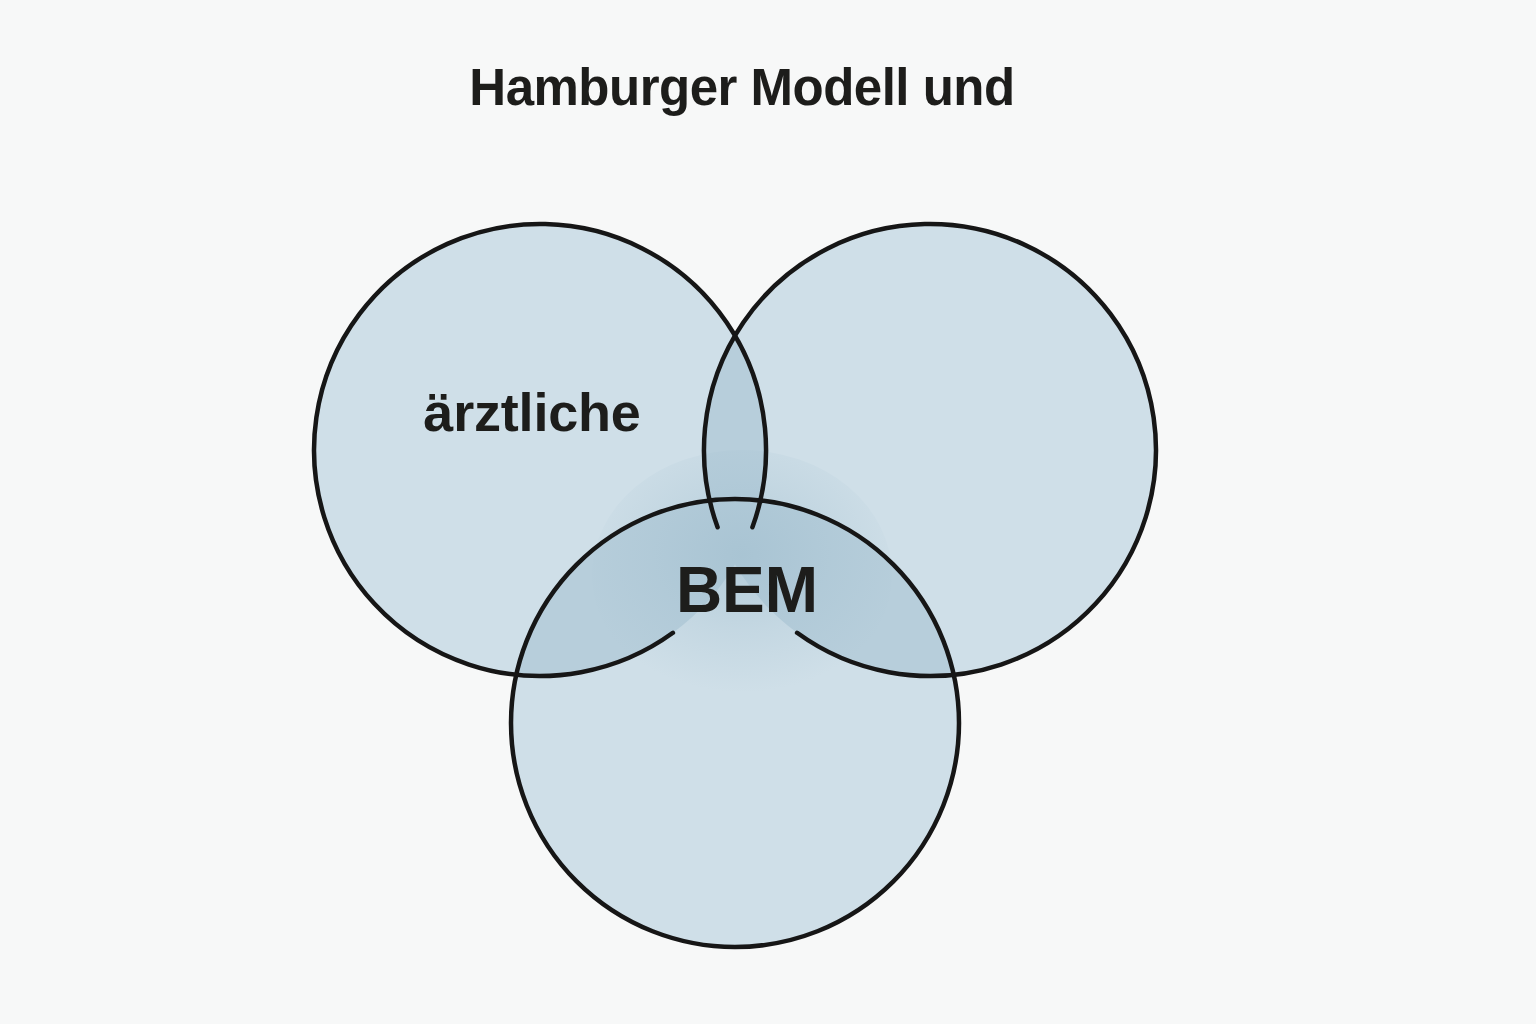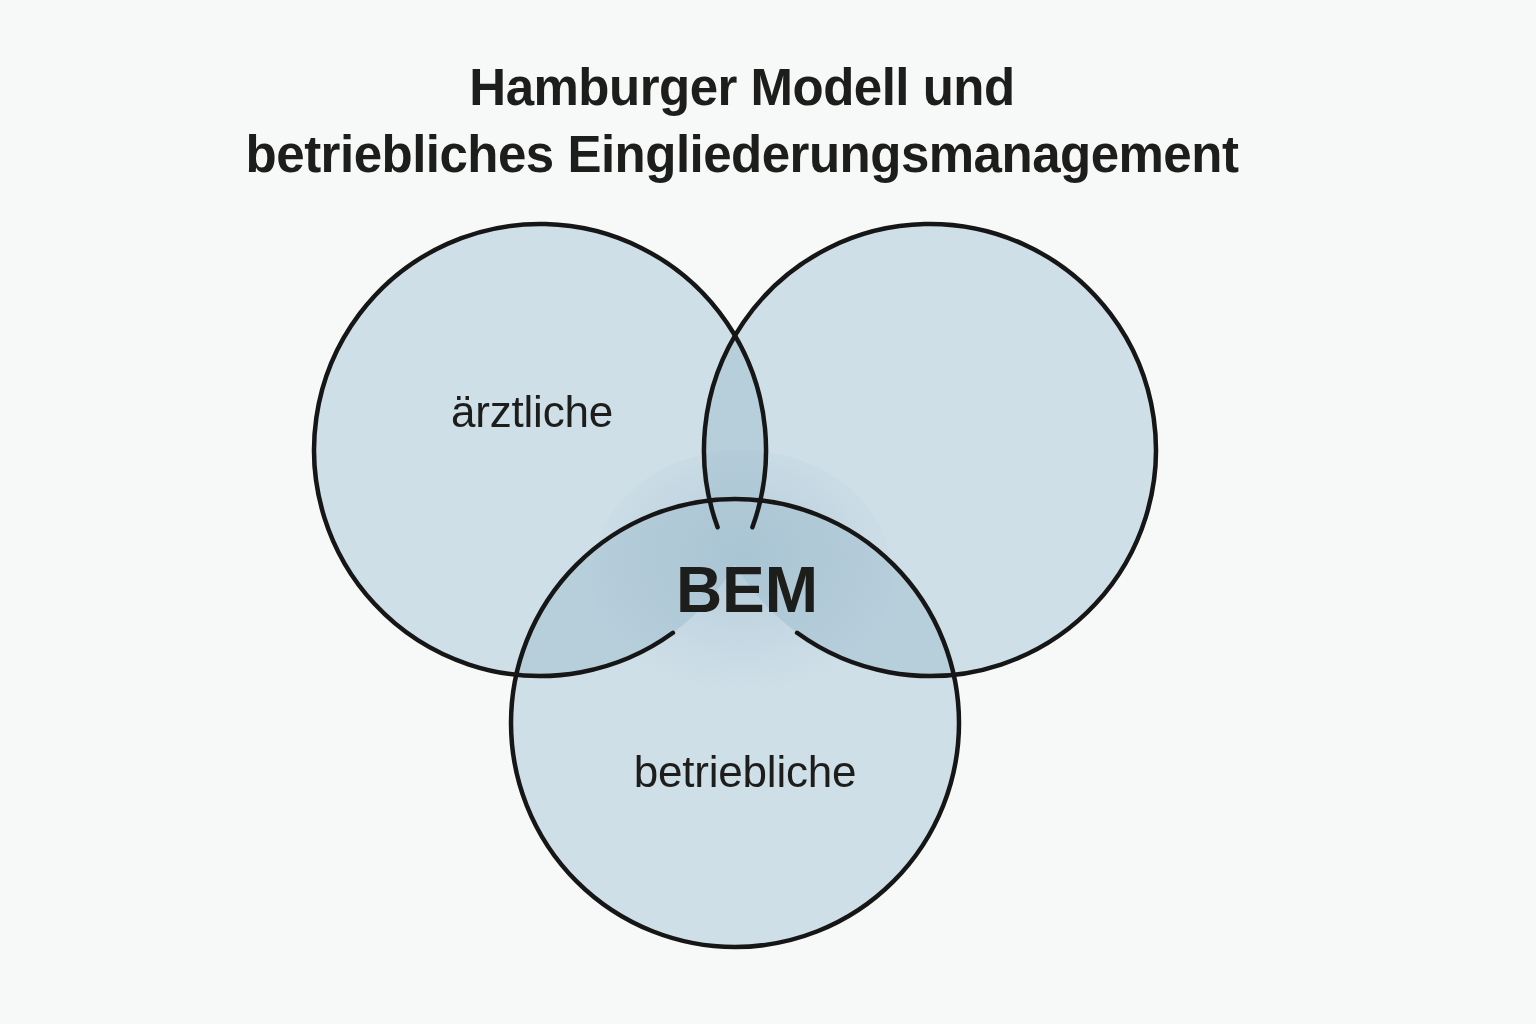--- a/index.html
+++ b/index.html
@@ -26,42 +26,41 @@
     font-size:51px;
     line-height:67px;
     letter-spacing:-0.5px;
     color:var(--text);
   }
   svg.venn{position:absolute;top:0;left:0;}
   .label{
     position:absolute;
     transform:translate(-50%,-50%);
     text-align:center;
-    font-size:44px;
-    font-weight:400;
+    font-size:54px;
+    font-weight:700;
     line-height:60px;
     letter-spacing:-0.2px;
     color:var(--text);
     white-space:nowrap;
   }
   .label.center-label{
     font-size:64px;
     font-weight:700;
     line-height:58px;
     letter-spacing:0px;
   }
 </style>
 </head>
 <body>
 
 <div class="stage">
 
   <div class="title">
     <div>Hamburger Modell und</div>
-    <div>betriebliches Eingliederungsmanagement</div>
   </div>
 
   <svg class="venn" width="1536" height="1024" viewBox="0 0 1536 1024">
     <defs>
       <clipPath id="clipC1">
           <circle cx="540" cy="450" r="226"></circle>
         </clipPath>
       <clipPath id="clipC2">
           <circle cx="930" cy="450" r="226"></circle>
         </clipPath>
@@ -94,18 +93,17 @@
 
     <path d="M 717.6 527.3 A 226 226 0 1 1 797.1 632.8" fill="none" stroke="var(--outline)" stroke-width="4.5" stroke-linecap="round"></path>
   </svg>
 
   <div class="label" style="left:532px;top:412px;">
     <div>ärztliche</div>
   </div>
 
 
   <div class="label" style="left:745px;top:772px;">
-    <div>betriebliche</div>
   </div>
 
   <div class="label center-label" style="left:747px;top:590px;">BEM</div>
 
 </div>
 
 </body></html>

